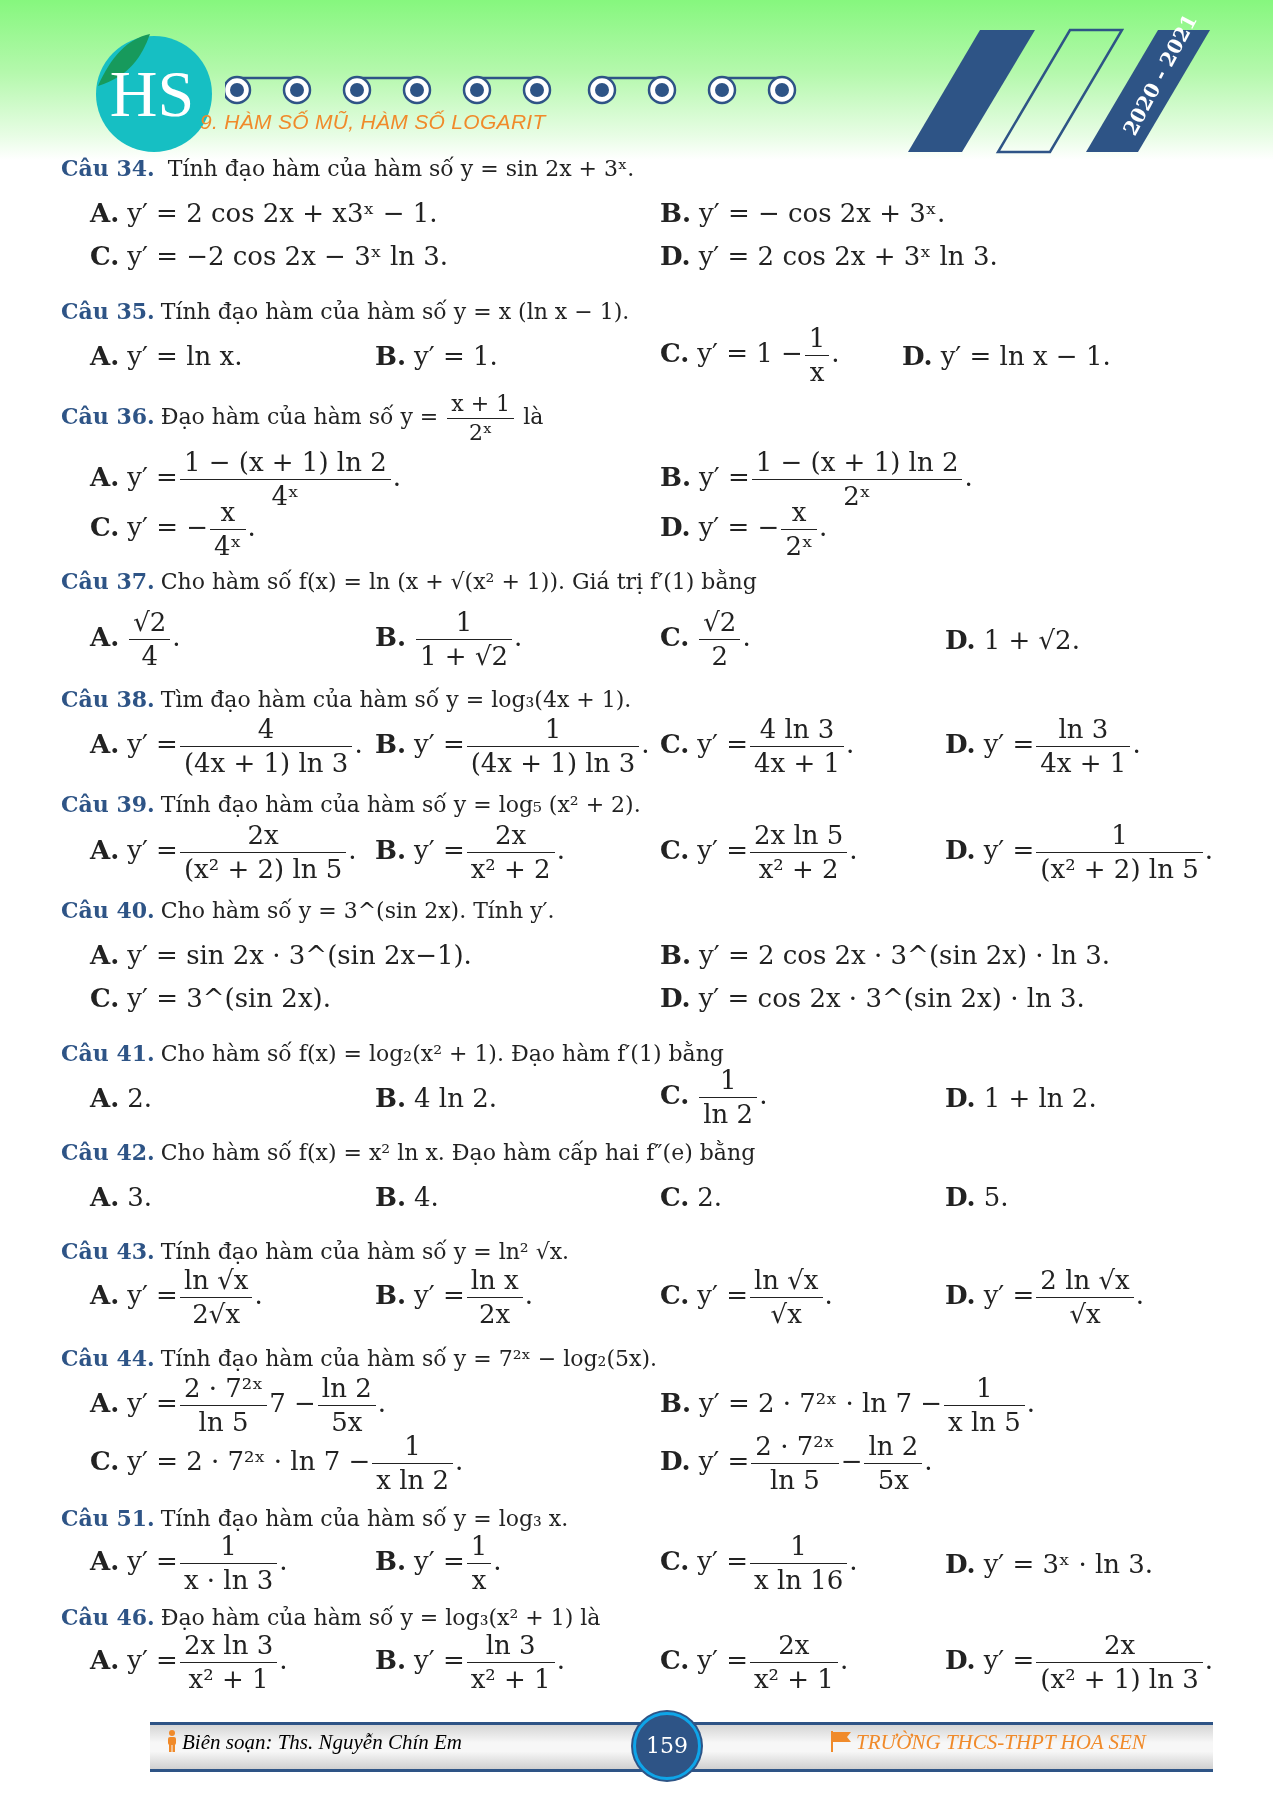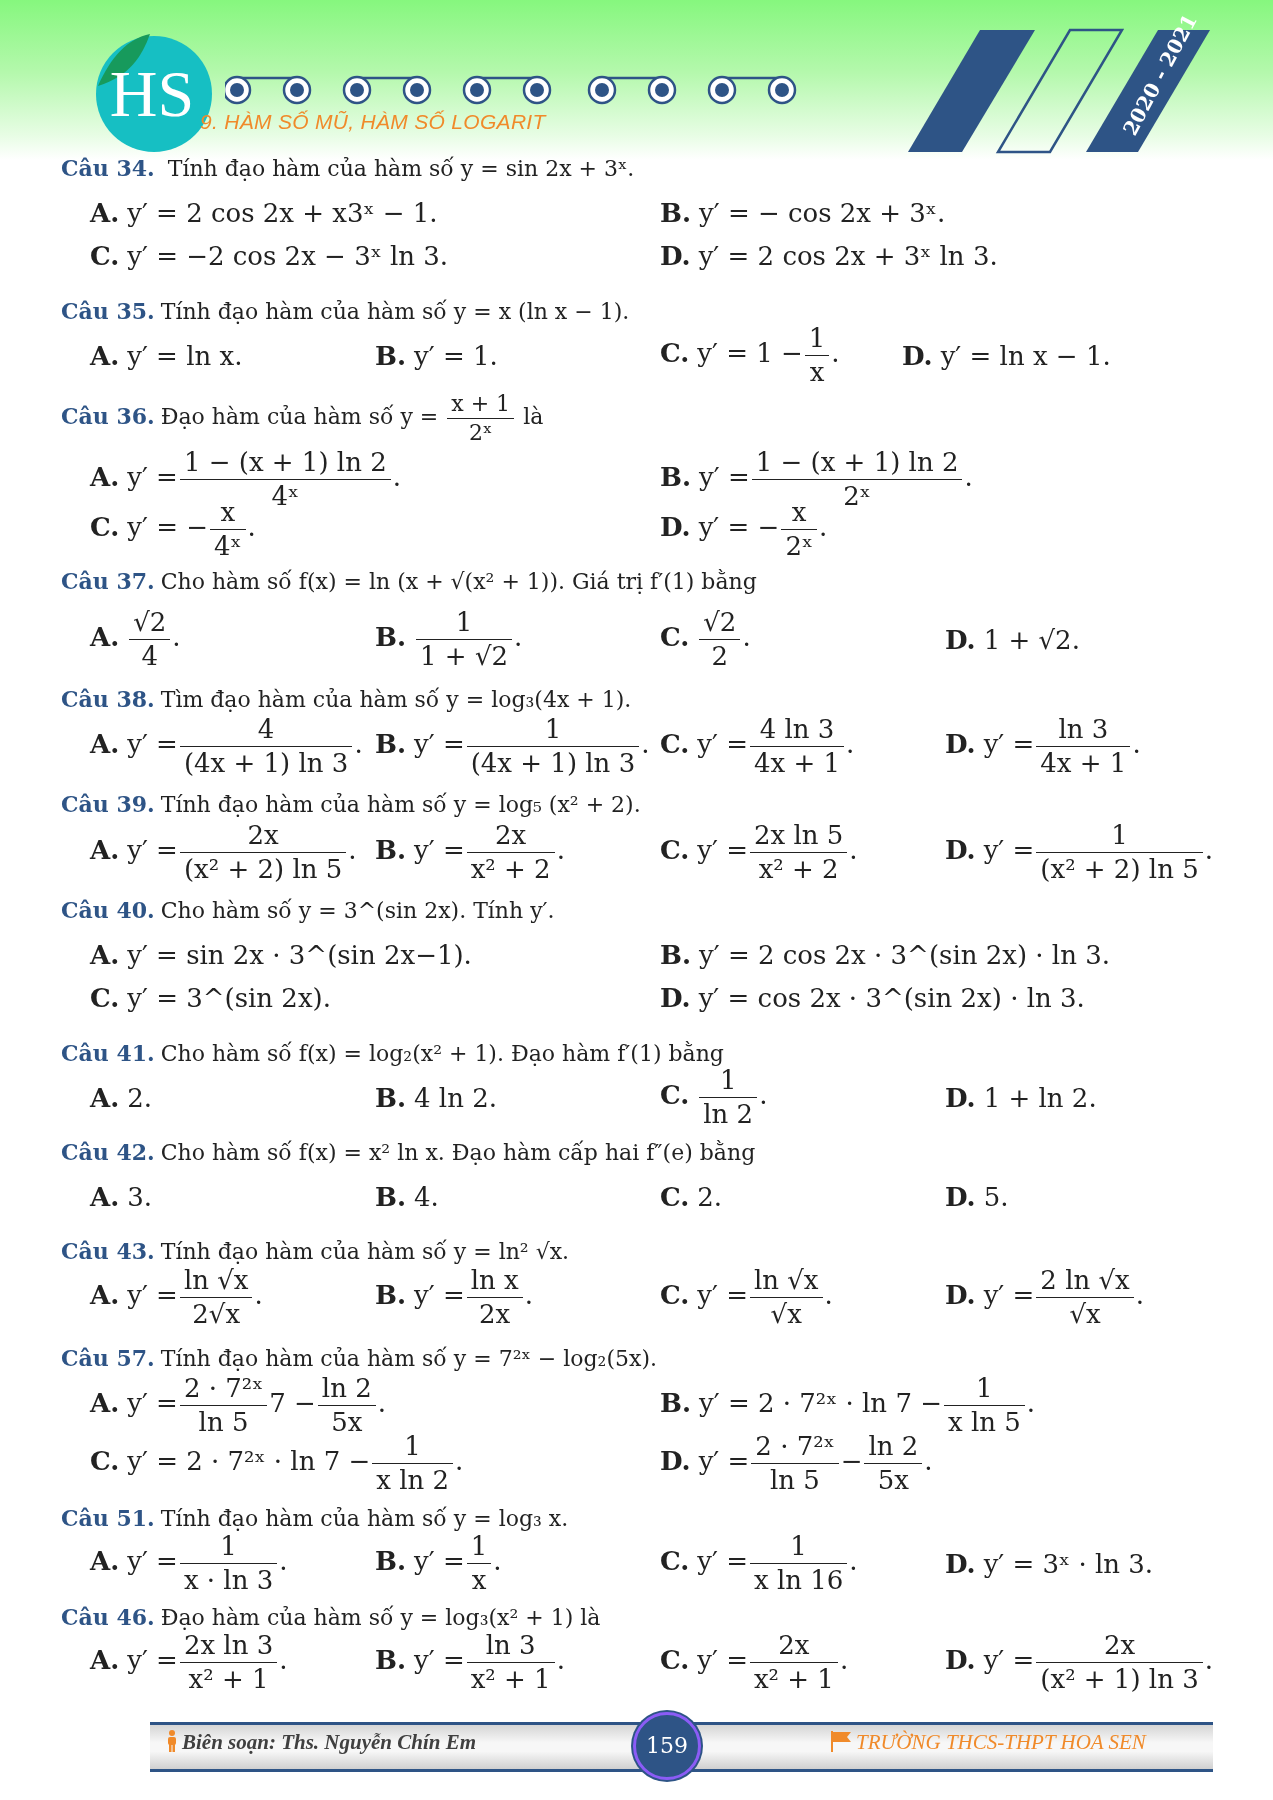--- a/index.html
+++ b/index.html
@@ -21,25 +21,25 @@
   .olabel { font-weight:bold; margin-right:8px; }
 
   .frac { display:inline-block; vertical-align:middle; text-align:center; margin:0 2px; }
   .frac > span { display:block; padding:0 4px; line-height:1.25; }
   .frac > span.num { border-bottom:1.4px solid #222; }
 
   .footer-bar { position:absolute; left:150px; top:1722px; width:1063px; height:44px;
                 background:linear-gradient(to bottom, #d5d5d5 0%, #f7f7f7 40%, #f7f7f7 60%, #d0d0d0 100%);
                 border-top:3px solid #2e5486; border-bottom:3px solid #2e5486; }
   .footer-left { position:absolute; left:166px; top:1730px; font-family:"Liberation Serif", serif; font-style:italic;
-                 font-size:21px; color:#404040;font-weight:bold; }
+                 font-size:21px; color:#000000; }
   .footer-right { position:absolute; left:830px; top:1730px; font-family:"Liberation Serif", serif; font-style:italic;
                   font-size:21px; color:#f08a2a; }
   .page-num { position:absolute; left:633px; top:1712px; width:62px; height:62px; border-radius:50%;
-              background:#2e5486; border:3px solid #8b5cf6; box-shadow:0 0 0 2px #2e5486;
+              background:#2e5486; border:3px solid #0ea5e9; box-shadow:0 0 0 2px #2e5486;
               color:#fff; font-family:"DejaVu Serif", serif; font-size:22px; text-align:center; line-height:62px; }
 </style>
 </head>
 <body>
 
 <div class="hdr-bg"></div>
 
 <svg class="logo" viewBox="0 0 125 126">
   <ellipse cx="64" cy="66" rx="58" ry="58" fill="#16bfc3"></ellipse>
   <path d="M8 58 C 20 30, 38 10, 60 6 C 52 28, 40 48, 8 58 Z" fill="#179a5c"></path>
@@ -164,21 +164,21 @@
 
 <div class="q" style="top:1238px">
   <span class="qlabel">Câu 43.</span><span>Tính đạo hàm của hàm số y = ln² √x.</span>
 </div>
 <div class="opt" style="left:90px;top:1264px"><span class="olabel">A.</span><span>y′ =</span><span class="frac"><span class="num">ln √x</span><span>2√x</span></span><span>.</span></div>
 <div class="opt" style="left:375px;top:1264px"><span class="olabel">B.</span><span>y′ =</span><span class="frac"><span class="num">ln x</span><span>2x</span></span><span>.</span></div>
 <div class="opt" style="left:660px;top:1264px"><span class="olabel">C.</span><span>y′ =</span><span class="frac"><span class="num">ln √x</span><span>√x</span></span><span>.</span></div>
 <div class="opt" style="left:945px;top:1264px"><span class="olabel">D.</span><span>y′ =</span><span class="frac"><span class="num">2 ln √x</span><span>√x</span></span><span>.</span></div>
 
 <div class="q" style="top:1345px">
-  <span class="qlabel">Câu 57.</span><span>Tính đạo hàm của hàm số y = 7²ˣ − log₂(5x).</span>
+  <span class="qlabel">Câu 44.</span><span>Tính đạo hàm của hàm số y = 7²ˣ − log₂(5x).</span>
 </div>
 <div class="opt" style="left:90px;top:1372px"><span class="olabel">A.</span><span>y′ =</span><span class="frac"><span class="num">2 · 7²ˣ</span><span>ln 5</span></span><span>7 −</span><span class="frac"><span class="num">ln 2</span><span>5x</span></span><span>.</span></div>
 <div class="opt" style="left:660px;top:1372px"><span class="olabel">B.</span><span>y′ = 2 · 7²ˣ · ln 7 −</span><span class="frac"><span class="num">1</span><span>x ln 5</span></span><span>.</span></div>
 <div class="opt" style="left:90px;top:1430px"><span class="olabel">C.</span><span>y′ = 2 · 7²ˣ · ln 7 −</span><span class="frac"><span class="num">1</span><span>x ln 2</span></span><span>.</span></div>
 <div class="opt" style="left:660px;top:1430px"><span class="olabel">D.</span><span>y′ =</span><span class="frac"><span class="num">2 · 7²ˣ</span><span>ln 5</span></span><span>−</span><span class="frac"><span class="num">ln 2</span><span>5x</span></span><span>.</span></div>
 
 <div class="q" style="top:1505px">
   <span class="qlabel">Câu 51.</span><span>Tính đạo hàm của hàm số y = log₃ x.</span>
 </div>
 <div class="opt" style="left:90px;top:1530px"><span class="olabel">A.</span><span>y′ =</span><span class="frac"><span class="num">1</span><span>x · ln 3</span></span><span>.</span></div>

